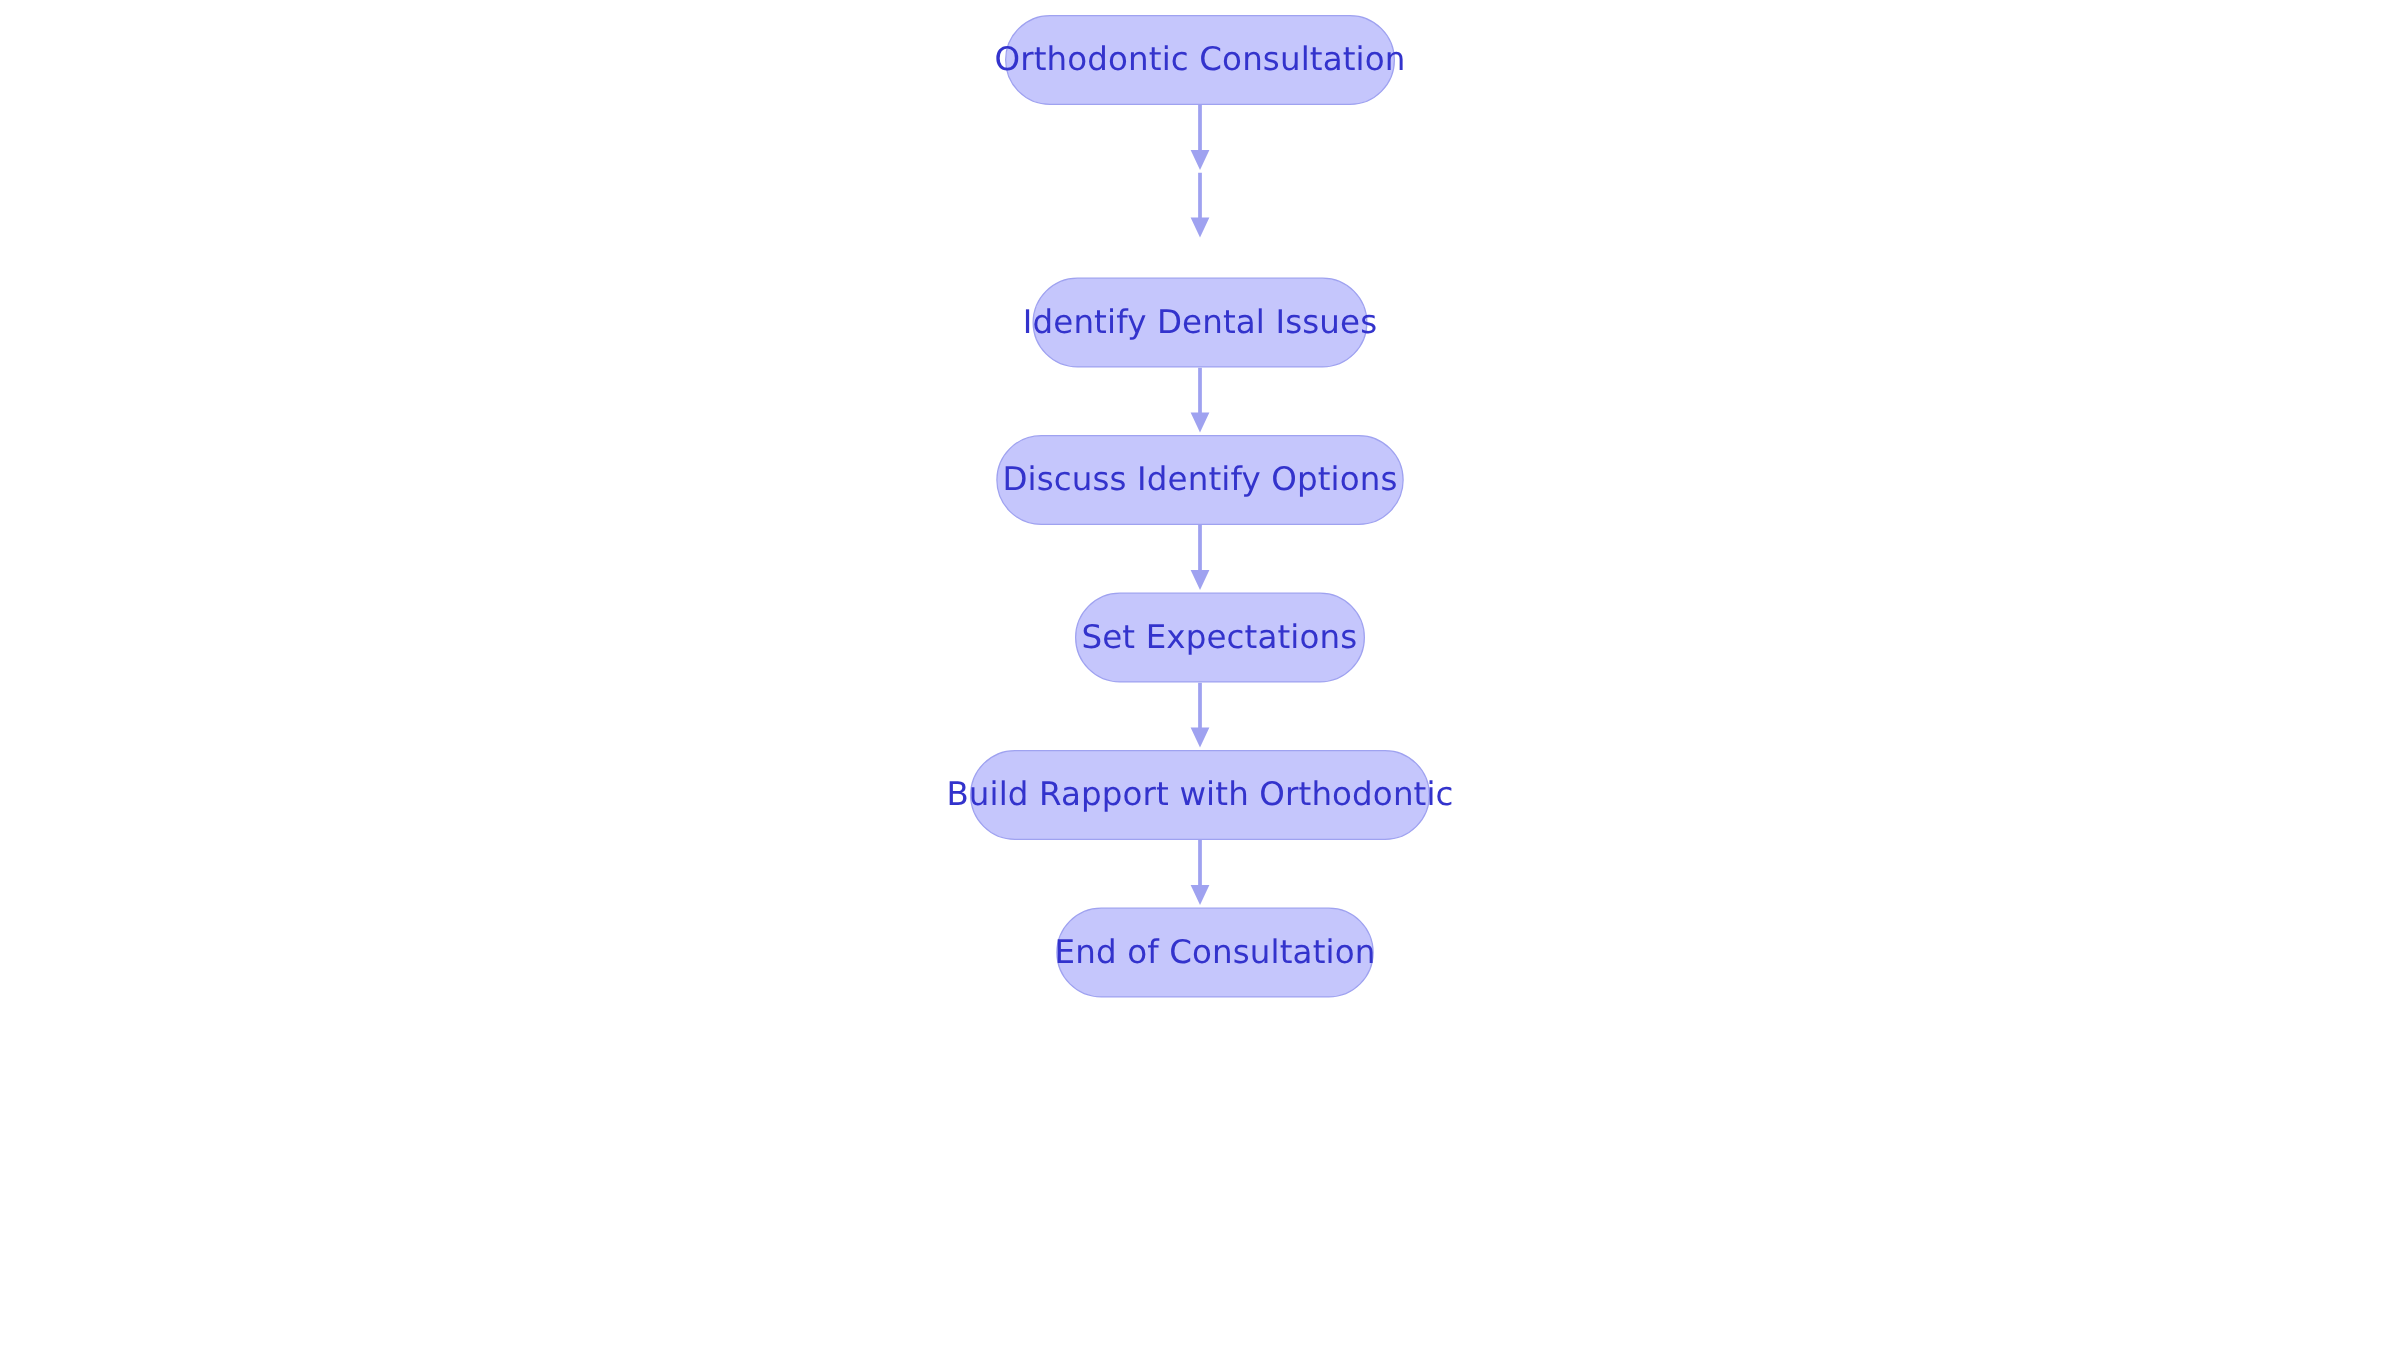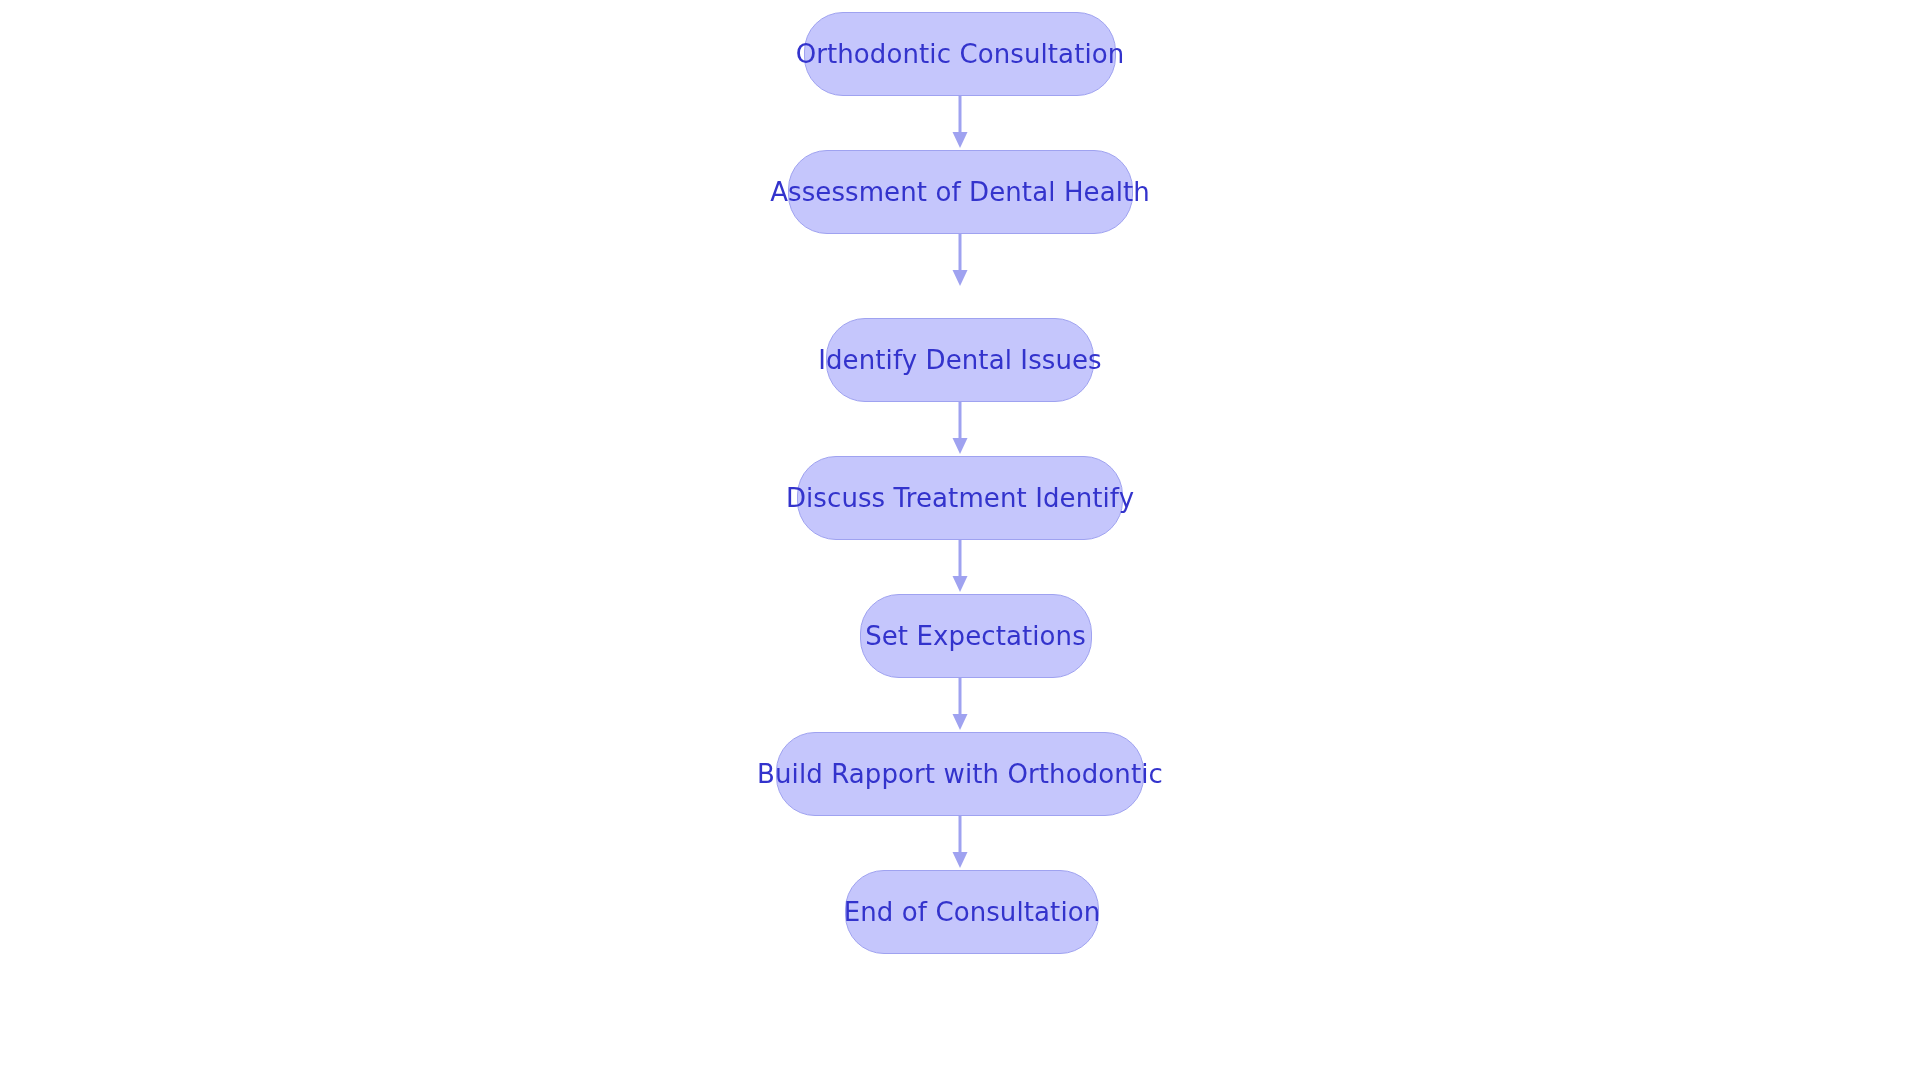--- a/index.html
+++ b/index.html
@@ -26,21 +26,21 @@
     left: 0;
     top: 0;
     width: 1920px;
     display: flex;
     flex-direction: column;
     align-items: center;
   }
 
   .flow-node {
     box-sizing: border-box;
-    height: 84px;
+    height: 72px;
     display: flex;
     align-items: center;
     justify-content: center;
     background: #c5c6fc;
     border: 1.6px solid #9fa2f0;
     border-radius: 39px;
     color: #3333cc;
     font-size: 26px;
     font-weight: 400;
     letter-spacing: 0.1px;
@@ -63,40 +63,37 @@
 
     <div class="flow-node" style="width:312px;">
       <span>Orthodontic Consultation</span>
     </div>
 
     <svg class="flow-connector" viewBox="0 0 24 54" xmlns="http://www.w3.org/2000/svg">
       <line x1="12" y1="0" x2="12" y2="41" stroke="#9fa2f0" stroke-width="3"></line>
       <polygon points="12,52 4.5,36 19.5,36" fill="#9fa2f0"></polygon>
     </svg>
 
-    <div class="flow-node" style="width:345px;">
-      <span>Assessment of Dental Health</span>
-    </div>
 
     <svg class="flow-connector" viewBox="0 0 24 54" xmlns="http://www.w3.org/2000/svg">
       <line x1="12" y1="0" x2="12" y2="41" stroke="#9fa2f0" stroke-width="3"></line>
       <polygon points="12,52 4.5,36 19.5,36" fill="#9fa2f0"></polygon>
     </svg>
 
     <div class="flow-node" style="width:268px;margin-top:30px;">
       <span>Identify Dental Issues</span>
     </div>
 
     <svg class="flow-connector" viewBox="0 0 24 54" xmlns="http://www.w3.org/2000/svg">
       <line x1="12" y1="0" x2="12" y2="41" stroke="#9fa2f0" stroke-width="3"></line>
       <polygon points="12,52 4.5,36 19.5,36" fill="#9fa2f0"></polygon>
     </svg>
 
     <div class="flow-node" style="width:326px;">
-      <span>Discuss Treatment Identify</span>
+      <span>Discuss Identify Options</span>
     </div>
 
     <svg class="flow-connector" viewBox="0 0 24 54" xmlns="http://www.w3.org/2000/svg">
       <line x1="12" y1="0" x2="12" y2="41" stroke="#9fa2f0" stroke-width="3"></line>
       <polygon points="12,52 4.5,36 19.5,36" fill="#9fa2f0"></polygon>
     </svg>
 
     <div class="flow-node" style="width:232px;margin-left:31px;">
       <span>Set Expectations</span>
     </div>

